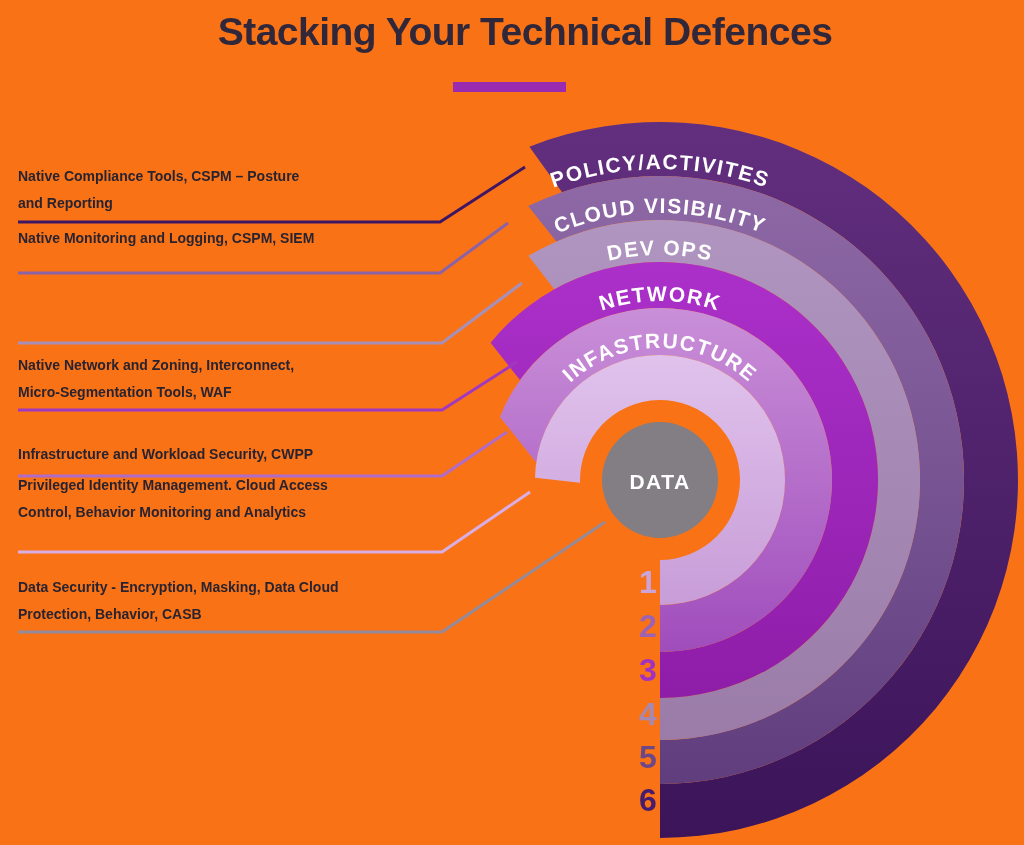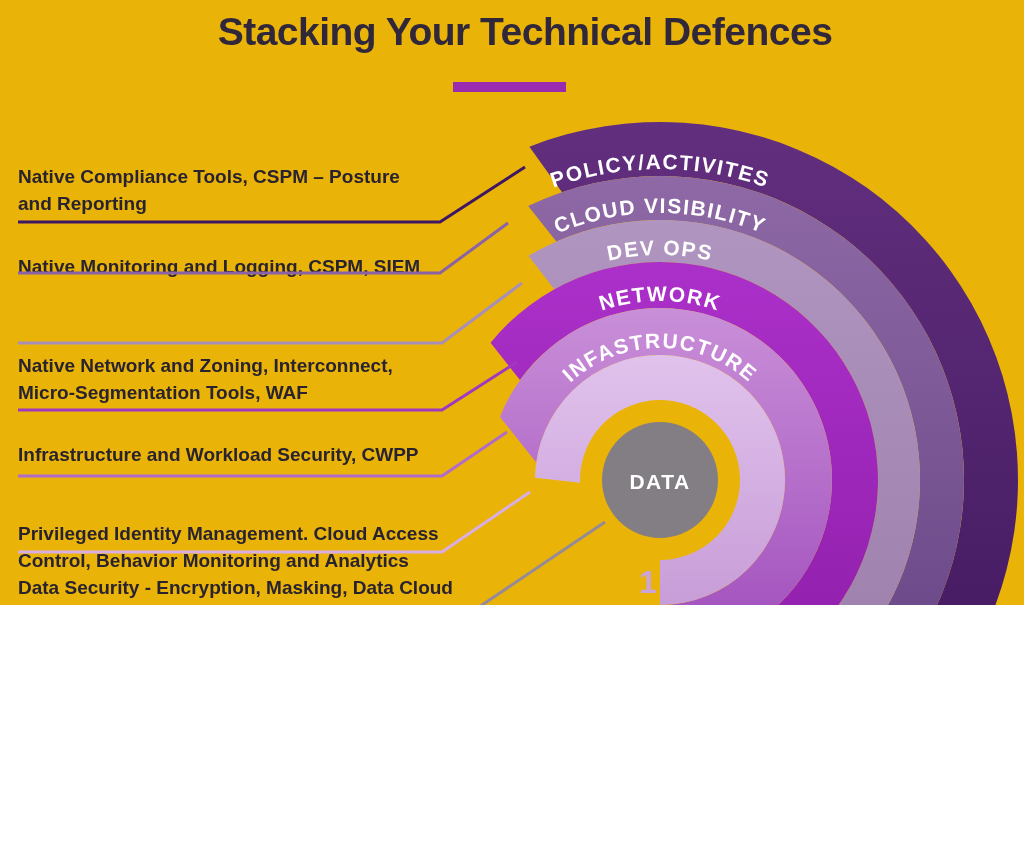--- a/index.html
+++ b/index.html
@@ -1,43 +1,43 @@
 <!DOCTYPE html>
 <html><head>
 <meta charset="utf-8">
 <style>
   html,body{margin:0;padding:0;background:#ffffff;}
   .stage{
     position:relative;
-    width:1024px;height:605px;
-    background:#eab308;
+    width:1024px;height:845px;
+    background:#f97316;
     font-family:"Liberation Sans", sans-serif;
     overflow:hidden;
   }
   .title{
     position:absolute;
     left:0;top:10px;width:1024px;
     margin:0;padding-left:26px;box-sizing:border-box;
     text-align:center;
     font-size:39px;font-weight:bold;letter-spacing:-0.5px;
     color:#30283a;
   }
   .divider{
     position:absolute;
     left:453px;top:82px;width:113px;height:10px;
   }
   .callout{
     position:absolute;
     left:18px;width:452px;
-    font-size:19px;font-weight:bold;line-height:27px;
+    font-size:14px;font-weight:bold;line-height:27px;
     color:#292330;
     white-space:pre-line;
   }
-  .c1{top:163px}.c2{top:253px}.c3{top:284px}.c4{top:352px}
-  .c5{top:441px}.c6{top:520px}.c7{top:574px}
+  .c1{top:163px}.c2{top:225px}.c3{top:284px}.c4{top:352px}
+  .c5{top:441px}.c6{top:472px}.c7{top:574px}
   svg.fig{position:absolute;left:0;top:0;}
 </style>
 </head>
 <body>
 
 <div class="stage">
   <h1 class="title">Stacking Your Technical Defences</h1>
   <div class="divider" style="background: rgb(154, 43, 176);"></div>
 
   <div class="callout c1">Native Compliance Tools, CSPM – Posture

